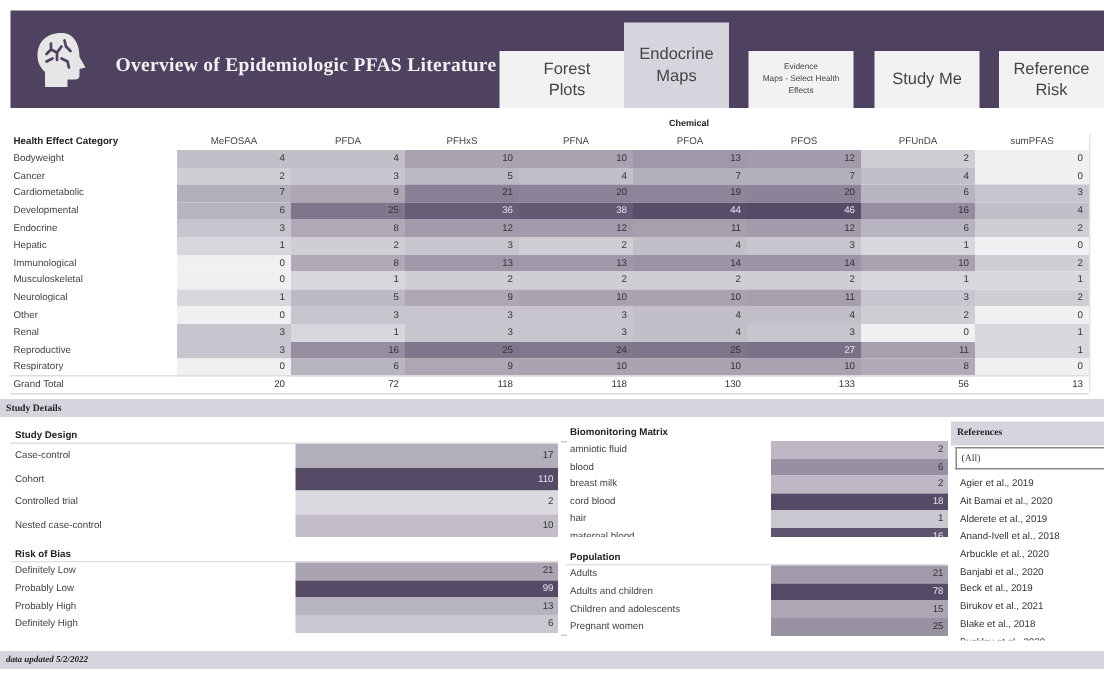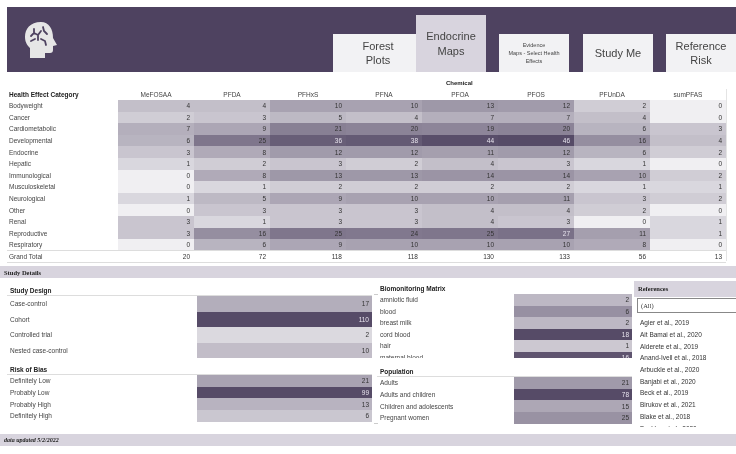--- a/index.html
+++ b/index.html
@@ -32,20 +32,21 @@
   .scrollmark { position: absolute; width: 4px; height: 1px; background: #ccc; }
 </style>
 </head>
 <body>
 
 <div class="header">
   <svg class="logo" viewBox="0 0 42 42">
     <path d="M20 3 C9 3 4 10 4 18 C4 24 7 27 9 29 L9 39 L24 39 L24 34 L29 34 C31 34 32 33 32 31 L32 27 L36 26 L32 19 C32 10 28 3 20 3 Z" fill="#e6e6e6"></path>
     <path d="M10 17 L13 14 L13 10 M13 14 L17 16 L17 21 M17 16 L20 12 M22 8 L23 12 L26 15 M20 20 L24 22 L25 26 M10 22 L14 20" stroke="#4e4260" stroke-width="1.8" fill="none" stroke-linecap="round"></path>
   </svg>
+  <div class="app-title">Overview of Epidemiologic PFAS Literature</div>
 </div>
 
 <div class="tab" style="left:333px;top:34px;width:90px;height:38px;white-space:pre-line;">Forest
 Plots</div>
 <div class="tab active" style="left:416px;top:15px;width:70px;height:57px;white-space:pre-line;">Endocrine
 Maps</div>
 <div class="tab small" style="left:499px;top:34px;width:70px;height:38px;white-space:pre-line;">Evidence
 Maps - Select Health
 Effects</div>
 <div class="tab" style="left:583px;top:34px;width:70px;height:38px;white-space:pre-line;">Study Me</div>

